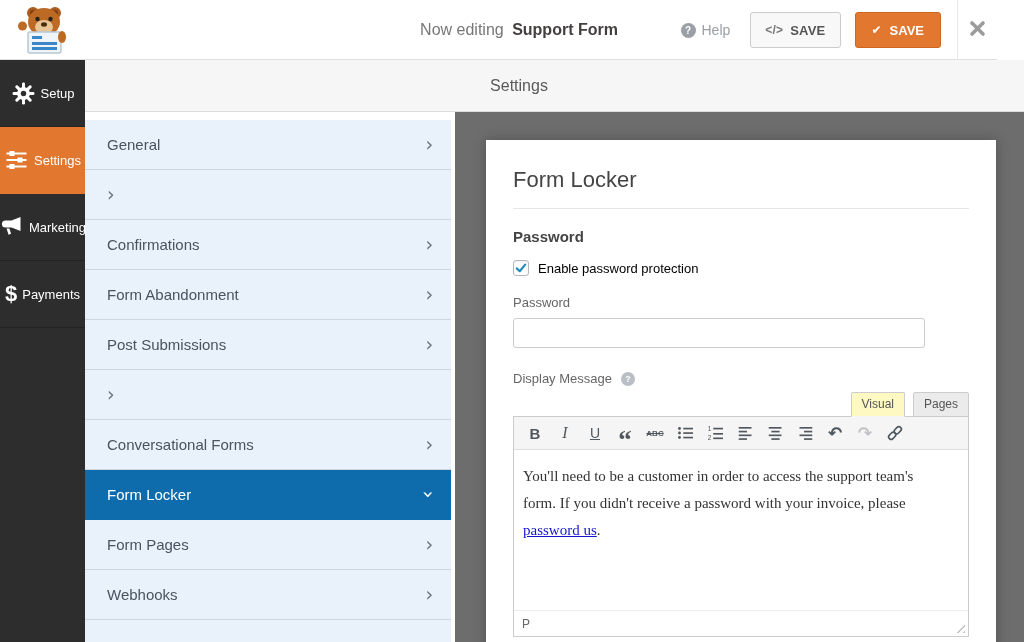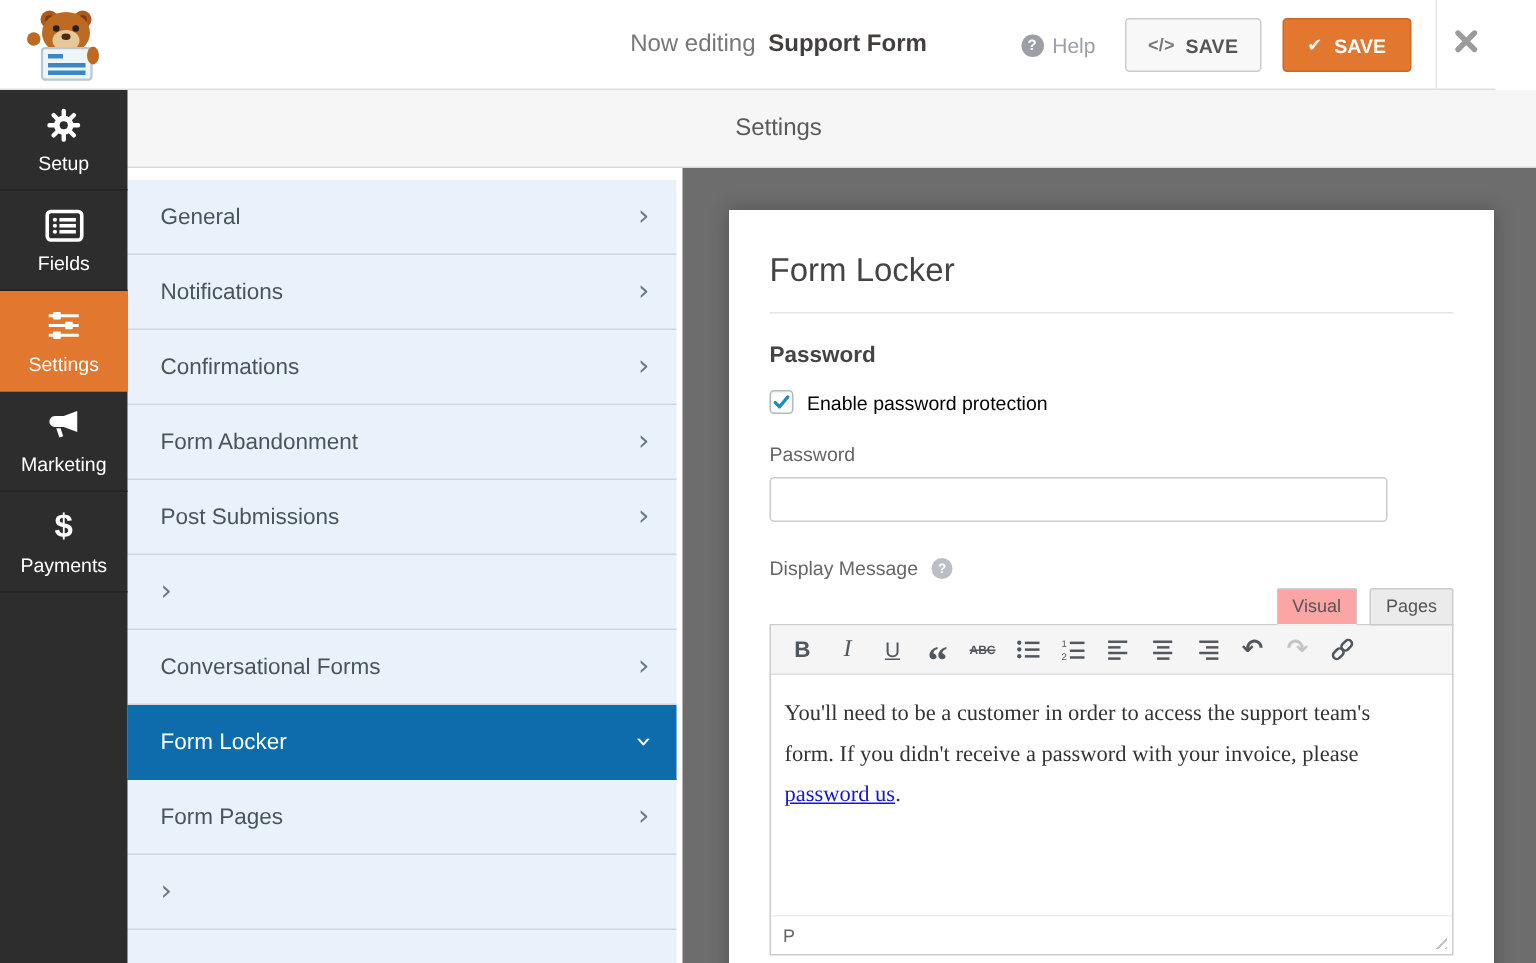--- a/index.html
+++ b/index.html
@@ -24,21 +24,21 @@
   .code-icon { font-size:12px; color:#777; font-weight:bold; }
   .save-btn { display:flex; align-items:center; gap:8px; height:36px; padding:0 16px;
               background:#e27730; border:1px solid #cd6622; border-radius:3px; color:#fff;
               font-size:13px; font-weight:bold; cursor:pointer; margin-right:16px; font-family:inherit; }
   .check-icon { font-family:"DejaVu Sans",sans-serif; font-size:12px; }
   .close-area { width:40px; height:60px; border-left:1px solid #e8e8e8; display:flex;
                 align-items:center; justify-content:center; cursor:pointer; }
 
   
   .sidebar { position:absolute; left:0; top:60px; width:85px; height:582px; background:#2d2d2d; z-index:20; }
-  .side-item { height:67px; display:flex; flex-direction:column; align-items:center;
+  .side-item { height:67px; display:flex; align-items:center;
                justify-content:center; gap:5px; cursor:pointer; border-bottom:1px solid #232323; }
   .side-item.active { background:#e27730; border-bottom-color:#e27730; }
   .side-label { color:#fff; font-size:13px; }
   .side-icon { height:26px; display:flex; align-items:center; justify-content:center; }
   .dollar { color:#fff; font-size:22px; font-weight:bold; line-height:24px; }
 
   
   .panel-header { position:absolute; left:85px; top:60px; right:0; height:52px; background:#f6f6f6;
                   border-bottom:1px solid #dcdcdc; z-index:10; }
   .panel-header span { position:absolute; left:434px; top:50%; transform:translate(-50%,-50%);
@@ -70,21 +70,21 @@
               padding:0 8px; font-size:13px; color:#333; display:block; margin-bottom:23px; font-family:inherit; }
   .dm-row { display:flex; align-items:center; gap:9px; margin-bottom:5px; }
   .dm-row .field-label { margin-bottom:0; }
   .q-badge { width:14px; height:14px; border-radius:50%; background:#b9bfc4; color:#fff; font-size:9px;
              font-weight:bold; display:flex; align-items:center; justify-content:center; cursor:pointer; }
 
   
   .ed-tabs { display:flex; justify-content:flex-end; gap:3px; position:relative; top:1px; }
   .ed-tab { font-size:12px; color:#555; padding:4px 10px 5px; border:1px solid #ccc; cursor:pointer;
             background:#ebebeb; border-radius:2px 2px 0 0; }
-  .ed-tab.active { background:#fca5a5; border-bottom-color:#f5f5f5; margin-right:5px; }
+  .ed-tab.active { background:#fef9c3; border-bottom-color:#f5f5f5; margin-right:5px; }
   .editor { border:1px solid #ccc; background:#fff; }
   .ed-toolbar { height:33px; background:#f5f5f5; border-bottom:1px solid #dedede;
                 display:flex; align-items:center; padding:0 6px; }
   .tb { width:28px; height:26px; border:none; background:transparent; display:flex; align-items:center;
         justify-content:center; cursor:pointer; color:#50575e; margin:0 1px; font-family:inherit; }
   .tb-b { font-weight:bold; font-size:15px; }
   .tb-i { font-style:italic; font-family:"Liberation Serif",serif; font-size:16px; }
   .tb-u { font-size:14px; text-decoration:underline; }
   .tb-q { font-family:"Liberation Serif",serif; font-size:27px; font-weight:bold; line-height:6px;
           padding-top:14px; }
@@ -161,34 +161,20 @@
         <rect x="10.6" y="1.5" width="2.8" height="21" rx="1.2"></rect>
         <rect x="10.6" y="1.5" width="2.8" height="21" rx="1.2" transform="rotate(45 12 12)"></rect>
         <rect x="10.6" y="1.5" width="2.8" height="21" rx="1.2" transform="rotate(90 12 12)"></rect>
         <rect x="10.6" y="1.5" width="2.8" height="21" rx="1.2" transform="rotate(135 12 12)"></rect>
         <circle cx="12" cy="12" r="6.2"></circle>
           <circle cx="12" cy="12" r="2.6" fill="#2d2d2d"></circle>
       </svg>
     </span>
     <span class="side-label">Setup</span>
   </div>
-  <div class="side-item">
-    <span class="side-icon">
-      <svg width="26" height="23" viewBox="0 0 26 22">
-        <rect x="1.5" y="1.5" width="23" height="19" rx="2.5" fill="none" stroke="#fff" stroke-width="2.4"></rect>
-        <circle cx="6.6" cy="7" r="1.4" fill="#fff"></circle>
-          <rect x="9.6" y="5.8" width="11" height="2.4" fill="#fff"></rect>
-        <circle cx="6.6" cy="11" r="1.4" fill="#fff"></circle>
-          <rect x="9.6" y="9.8" width="11" height="2.4" fill="#fff"></rect>
-        <circle cx="6.6" cy="15" r="1.4" fill="#fff"></circle>
-          <rect x="9.6" y="13.8" width="11" height="2.4" fill="#fff"></rect>
-      </svg>
-    </span>
-    <span class="side-label">Fields</span>
-  </div>
   <div class="side-item active">
     <span class="side-icon">
       <svg width="25" height="24" viewBox="0 0 24 24">
         <g stroke="#fff" stroke-width="2">
             <line x1="2" y1="5.5" x2="22" y2="5.5"></line>
             <line x1="2" y1="12" x2="22" y2="12"></line>
             <line x1="2" y1="18.5" x2="22" y2="18.5"></line>
           </g>
         <g fill="#fff">
             <rect x="5" y="3" width="5" height="5" rx=".5"></rect>
@@ -219,21 +205,20 @@
 <div class="panel-header">
   <span>Settings</span>
 </div>
 
 <aside class="settings-list">
   <div class="srow">
     <span class="lbl">General</span>
     <span class="chev">›</span>
   </div>
   <div class="srow">
-    <span class="lbl">Notifications</span>
     <span class="chev">›</span>
   </div>
   <div class="srow">
     <span class="lbl">Confirmations</span>
     <span class="chev">›</span>
   </div>
   <div class="srow">
     <span class="lbl">Form Abandonment</span>
     <span class="chev">›</span>
   </div>
@@ -250,20 +235,21 @@
   </div>
   <div class="srow active">
     <span class="lbl">Form Locker</span>
     <span class="chev">›</span>
   </div>
   <div class="srow">
     <span class="lbl">Form Pages</span>
     <span class="chev">›</span>
   </div>
   <div class="srow">
+    <span class="lbl">Webhooks</span>
     <span class="chev">›</span>
   </div>
 </aside>
 
 <main class="content">
   <div class="preview-panel">
     <h1 class="pv-title">Form Locker</h1>
     <hr class="pv-divider">
     <h2 class="pv-sub">Password</h2>
 

